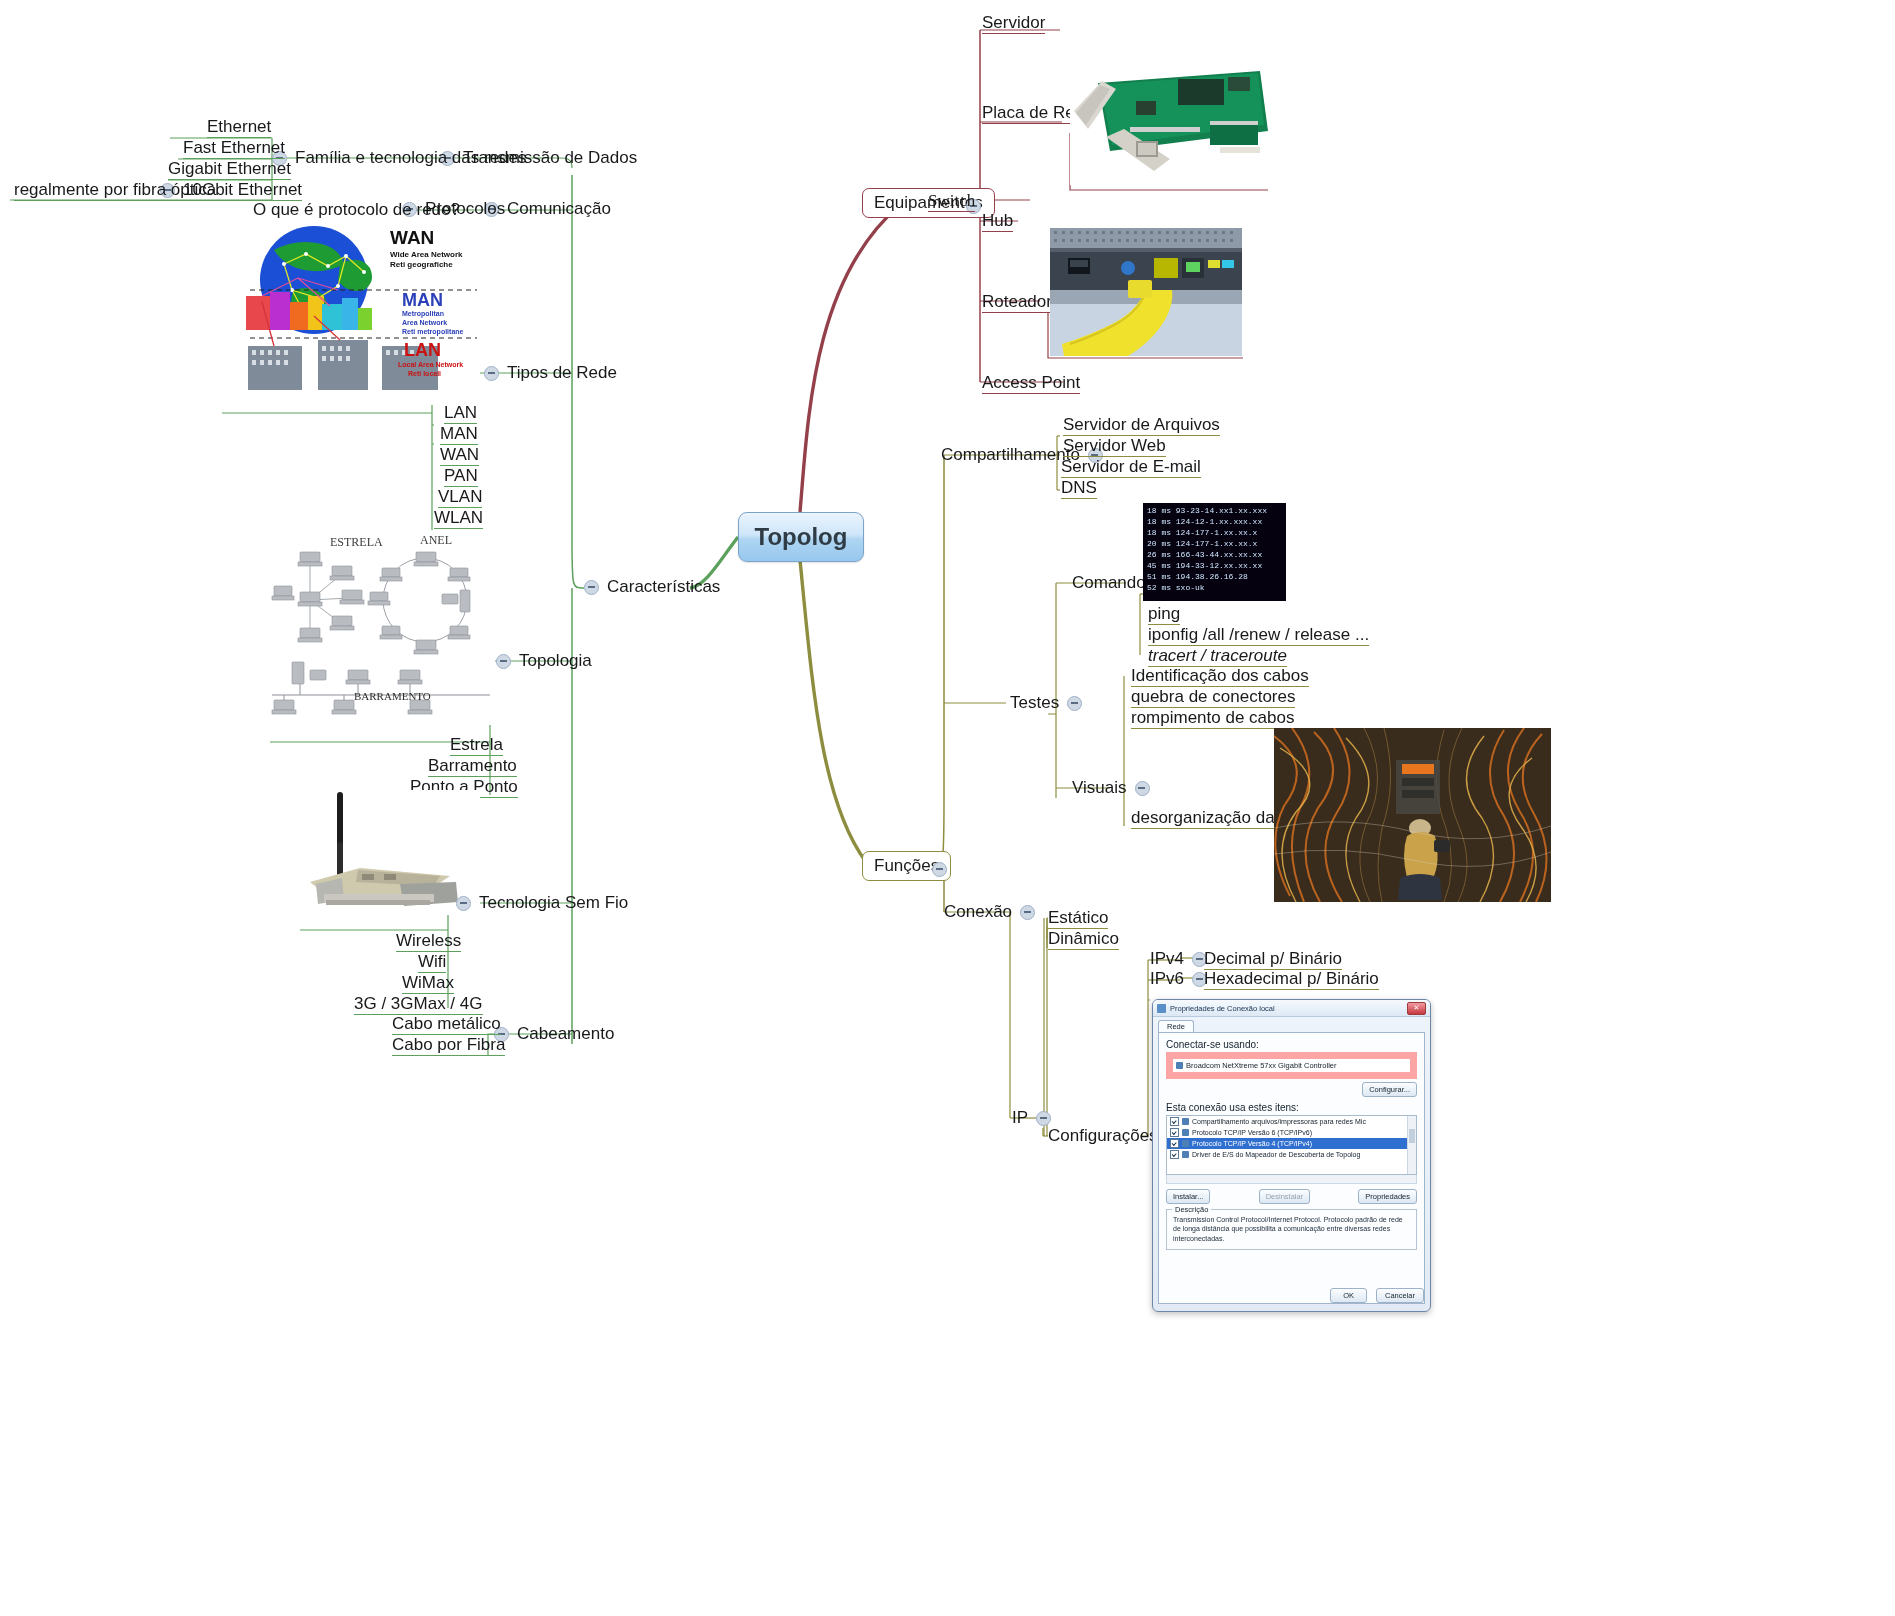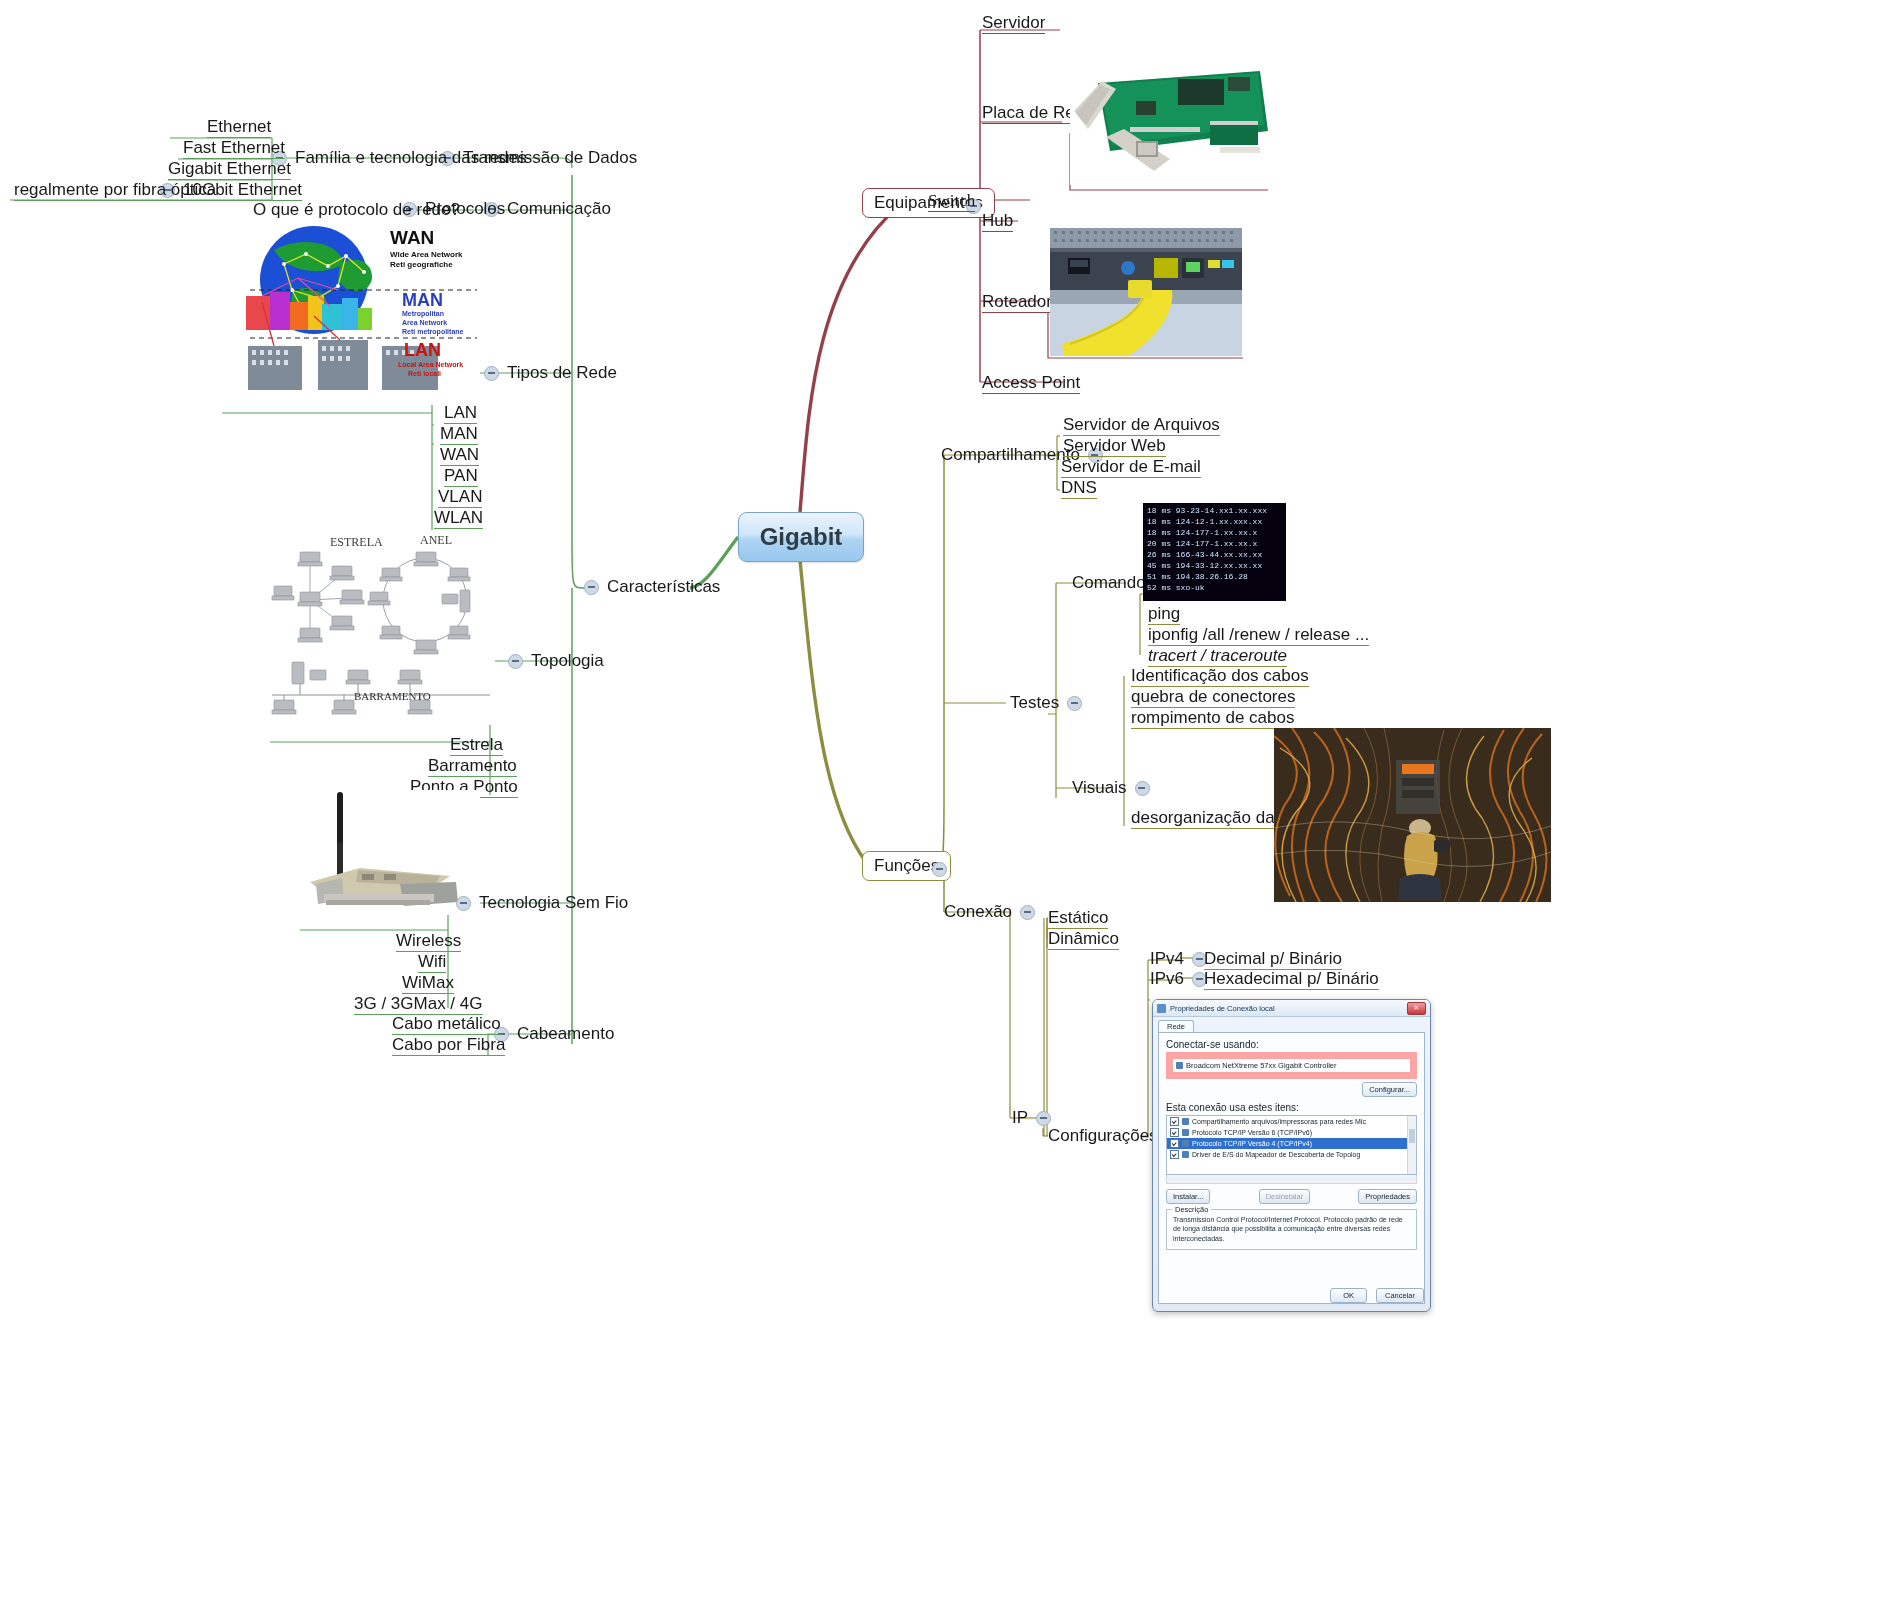--- a/index.html
+++ b/index.html
@@ -182,21 +182,21 @@
     <path d="M1140 1136 L 1148 1136 L 1148 960" stroke="#8d8d3f" stroke-width="1.2" fill="none"></path>
     <path d="M1148 960 L 1180 960" stroke="#8d8d3f" stroke-width="1.2" fill="none"></path>
     <path d="M1148 980 L 1180 980" stroke="#8d8d3f" stroke-width="1.2" fill="none"></path>
     <path d="M1148 1000 L 1150 1000" stroke="#8d8d3f" stroke-width="1.2" fill="none"></path>
 
     <path d="M1206 958 L 1180 958" stroke="#8d8d3f" stroke-width="1.2" fill="none"></path>
     <path d="M1206 978 L 1180 978" stroke="#8d8d3f" stroke-width="1.2" fill="none"></path>
   </svg>
 
   <div class="root">
-    <span>Gigabit</span>
+    <span>Topolog</span>
   </div>
 
   <div class="node" style="left:584px;top:577px;">
     <span class="toggle t-left"></span><span class="txt">Características</span>
   </div>
 
   <div class="node" style="left:440px;top:148px;">
     <span class="toggle t-left"></span><span class="txt">Transmissão de Dados</span>
   </div>
 
@@ -397,21 +397,21 @@
           <rect x="140" y="170" width="20" height="10" rx="1"></rect>
             <rect x="138" y="180" width="24" height="4"></rect>
         </g>
       </g>
       <text x="60" y="16" font-family="Liberation Serif, serif" font-size="12" fill="#3c3c3c">ESTRELA</text>
       <text x="150" y="14" font-family="Liberation Serif, serif" font-size="12" fill="#3c3c3c">ANEL</text>
       <text x="84" y="170" font-family="Liberation Serif, serif" font-size="11" fill="#2e2e2e">BARRAMENTO</text>
     </svg>
   </div>
 
-  <div class="node" style="left:508px;top:651px;">
+  <div class="node" style="left:496px;top:651px;">
     <span class="toggle t-left"></span><span class="txt">Topologia</span>
   </div>
   <div class="node" style="left:450px;top:735px;"><span class="txt u-green">Estrela</span></div>
   <div class="node" style="left:428px;top:756px;"><span class="txt u-green">Barramento</span></div>
   <div class="node" style="left:410px;top:777px;"><span class="txt u-green">Ponto a Ponto</span></div>
 
   <div class="pic pic-wifi">
     <svg viewBox="0 0 180 125" width="180" height="125">
       <rect x="37" y="2" width="6" height="86" rx="3" fill="#1d1d1d"></rect>
       <rect x="37" y="52" width="6" height="36" rx="3" fill="#2c2c2c"></rect>

